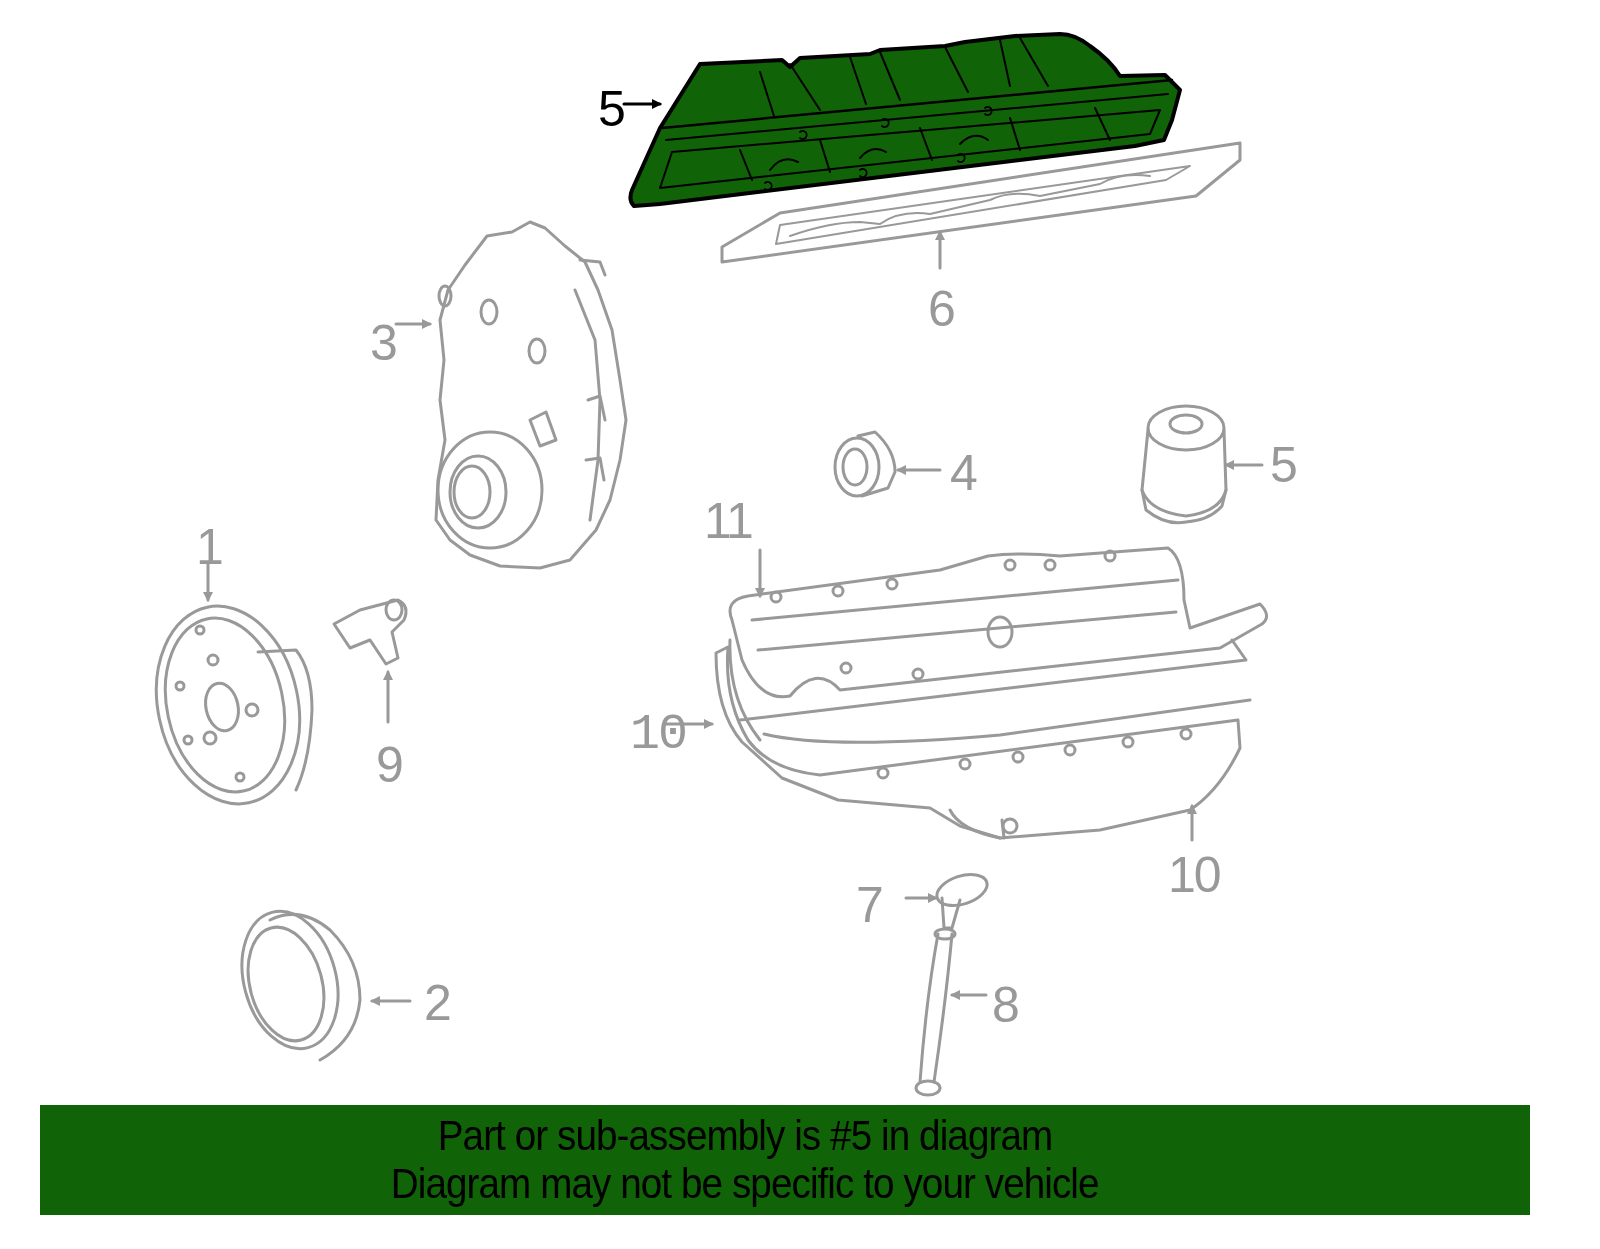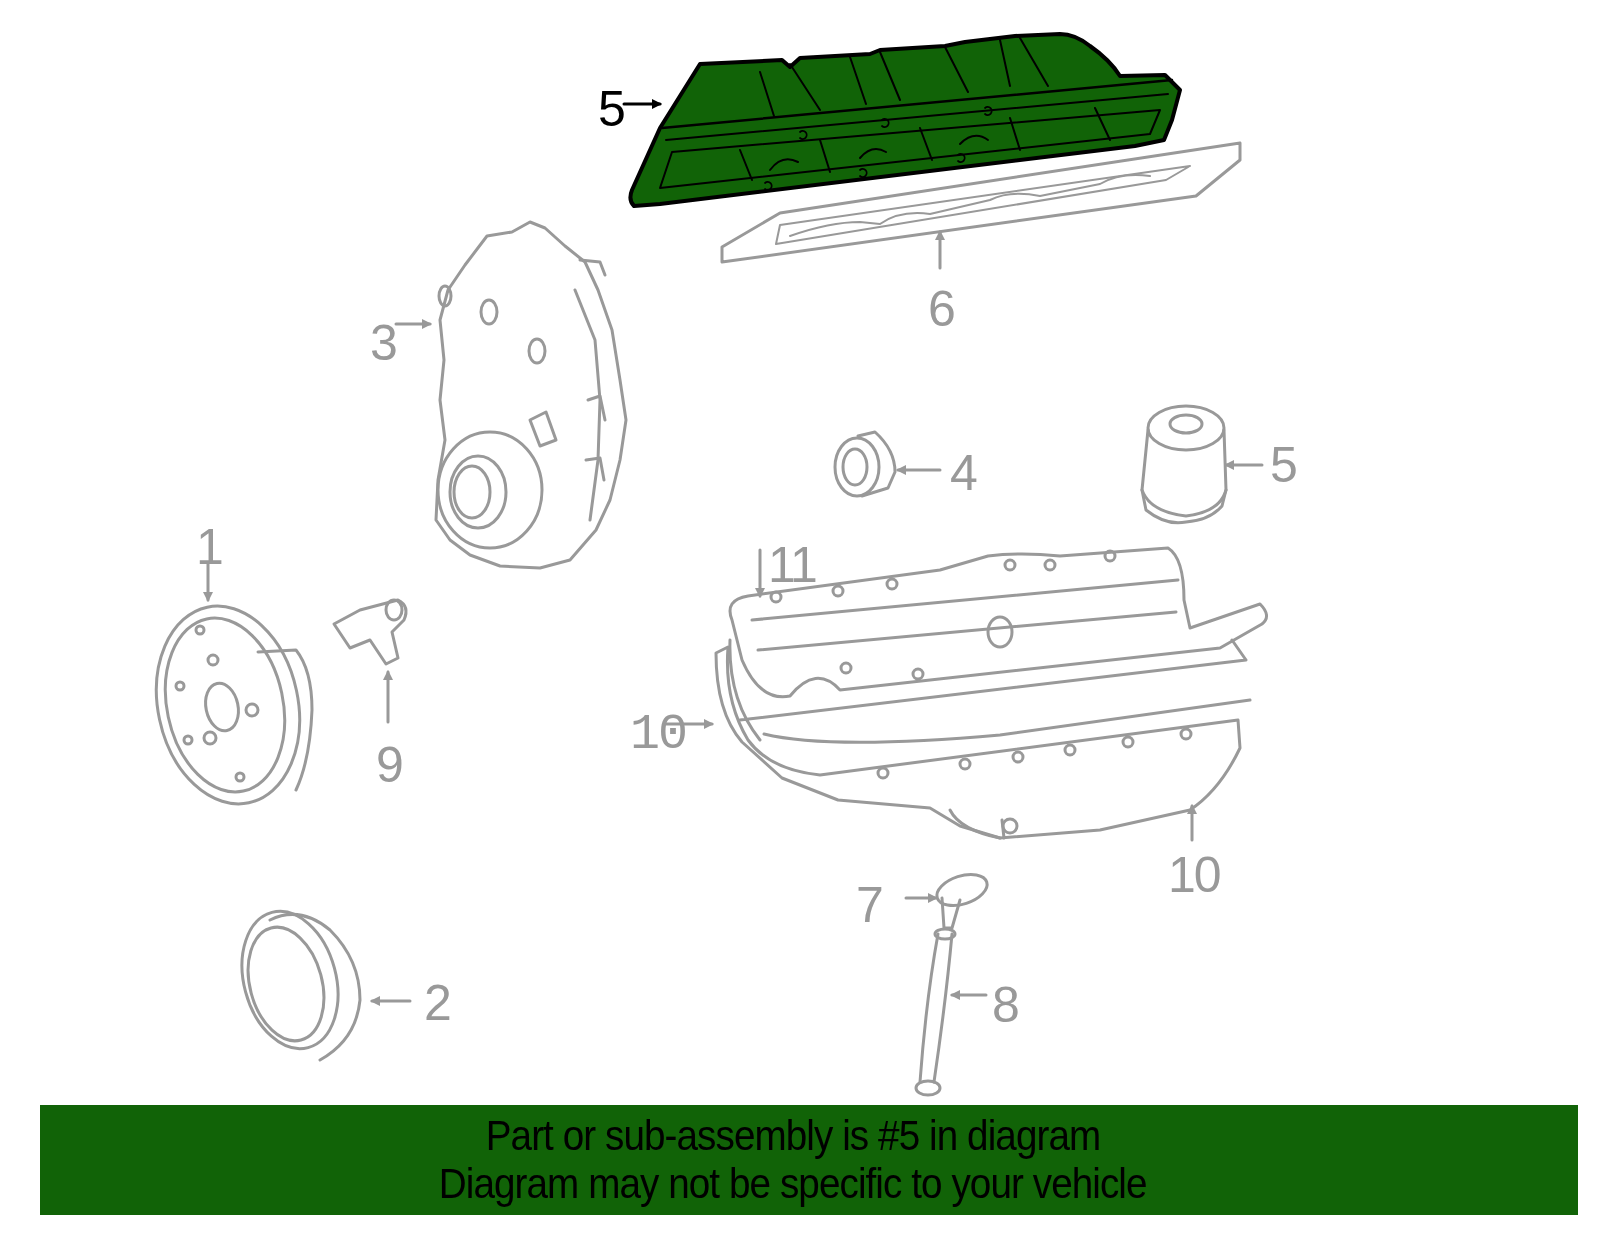--- a/index.html
+++ b/index.html
@@ -4,21 +4,21 @@
   <style>
     html, body { margin: 0; padding: 0; background: #ffffff; }
     body { width: 1600px; height: 1249px; position: relative; overflow: hidden;
            font-family: "Liberation Sans", sans-serif; }
     #diagram { position: absolute; left: 0; top: 0; width: 1600px; height: 1100px; }
     .callout { position: absolute; font-family: "Liberation Sans", sans-serif;
                font-size: 50px; line-height: 1; color: #999999; letter-spacing: -2px; }
     .callout.active { color: #000000; }
     #banner { position: absolute; left: 40px; top: 1105px; width: 1490px; height: 110px;
               background: #116307; display: flex; flex-direction: column;
-              align-items: center; justify-content: center; padding-left: 48px; }
+              align-items: center; justify-content: center; }
     #banner .line { font-size: 42px; line-height: 48px; color: #000000;
                     font-family: "Liberation Sans", sans-serif; letter-spacing: -1px;
                     transform: scaleX(0.92); }
     #banner .l1 { margin-left: -80px; }
     #banner .l2 { margin-left: -80px; }
   </style>
 </head>
 <body>
 
 <div id="diagram">
@@ -158,21 +158,21 @@
   <span class="callout" style="left:196px; top:522px;">1</span>
   <span class="callout" style="left:424px; top:978px;">2</span>
   <span class="callout" style="left:370px; top:318px;">3</span>
   <span class="callout" style="left:950px; top:448px;">4</span>
   <span class="callout active" style="left:598px; top:84px;">5</span>
   <span class="callout" style="left:928px; top:284px;">6</span>
   <span class="callout" style="left:856px; top:880px;">7</span>
   <span class="callout" style="left:992px; top:980px;">8</span>
   <span class="callout" style="left:376px; top:740px;">9</span>
   <span class="callout" style="left:630px; top:710px;font-family:Liberation Mono, monospace;">10</span>
-  <span class="callout" style="left:768px; top:496px;margin-top:44px;">11</span>
+  <span class="callout" style="left:704px; top:496px;">11</span>
   <span class="callout" style="left:1168px; top:850px;">10</span>
   <span class="callout" style="left:1270px; top:440px;">5</span>
 </div>
 
 <div id="banner">
   <div class="line l1">Part or sub-assembly is #5 in diagram</div>
   <div class="line l2">Diagram may not be specific to your vehicle</div>
 </div>
 
 </body></html>

